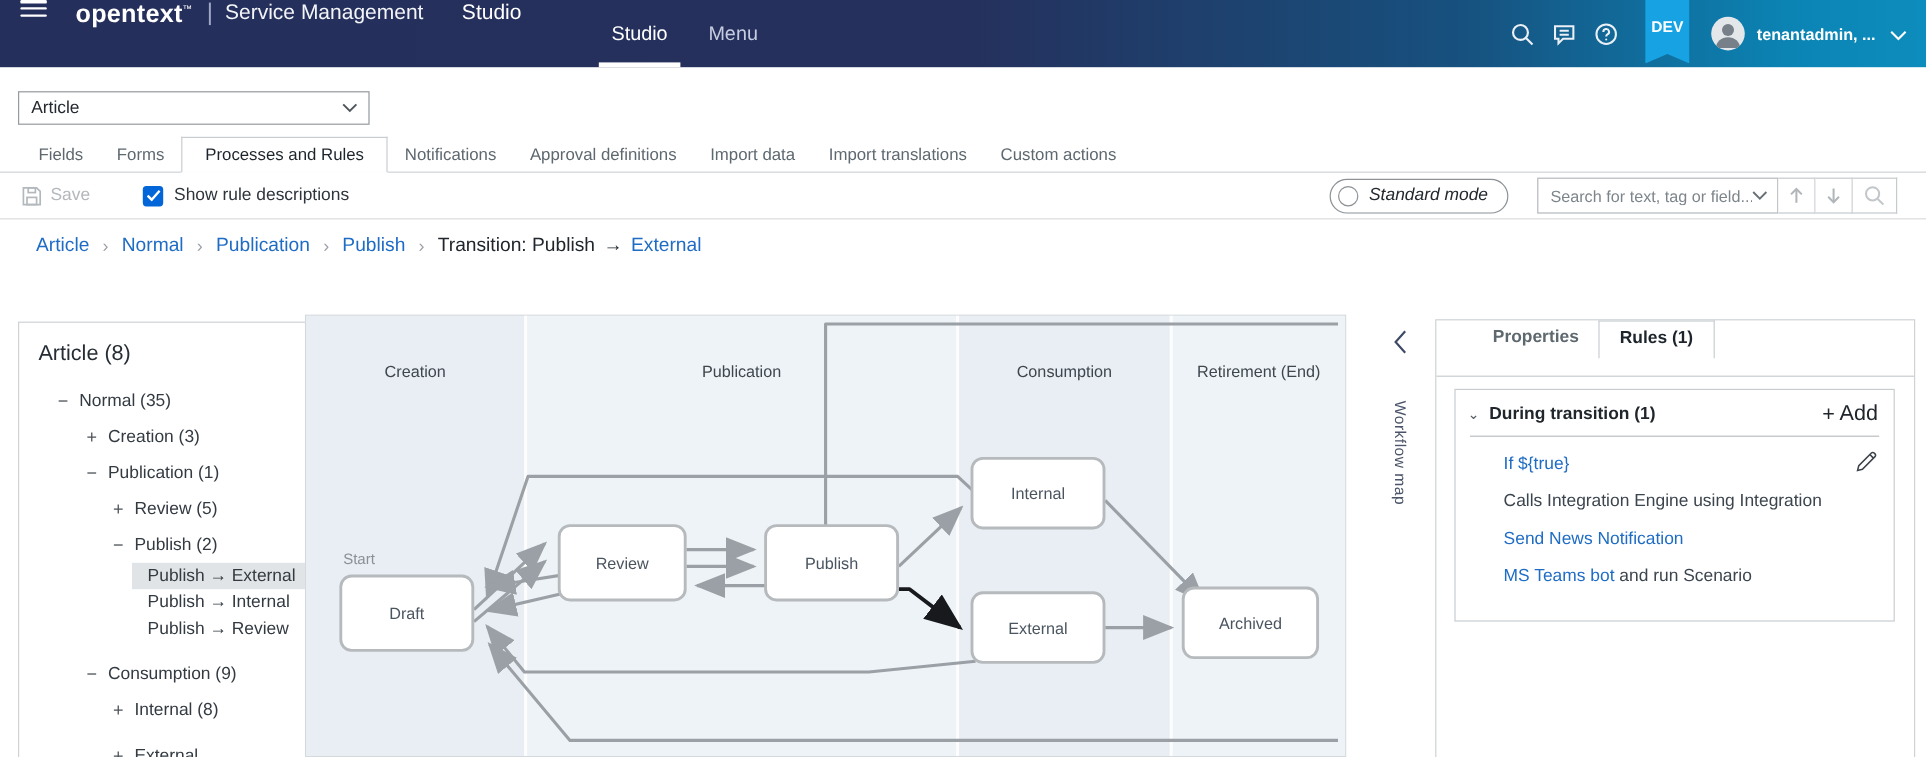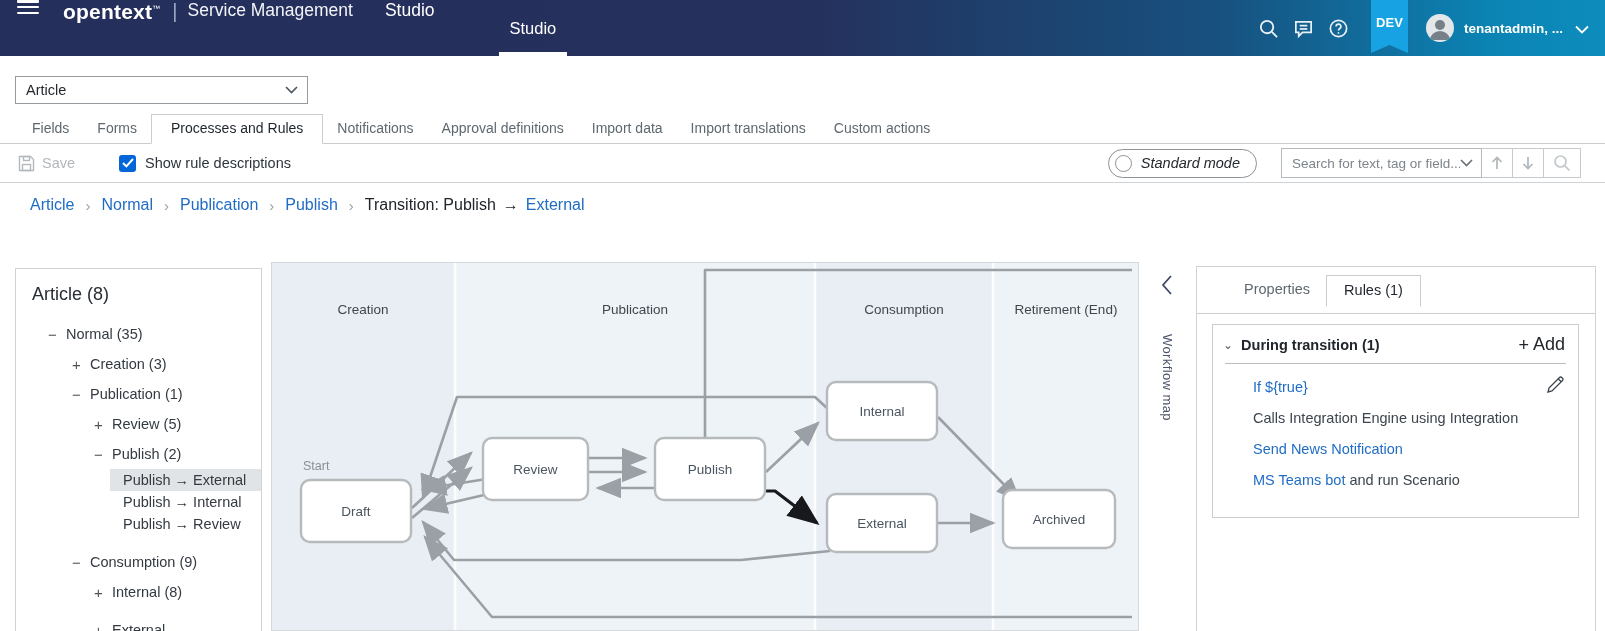--- a/index.html
+++ b/index.html
@@ -76,28 +76,28 @@
   .tree-node.lvl1{padding-left:13px;}
   .tree-node.lvl2{padding-left:37px;}
   .tree-node.lvl3{padding-left:59px;}
   .tree-node.gap{margin-top:12px;}
   .tree-node.gap2{margin-top:8px;}
   .tree-transition{height:22px;line-height:22px;margin-left:78px;width:160px;padding-left:13px;font-size:14.5px;
                    color:#333a41;cursor:pointer;white-space:nowrap;}
   .tree-transition.selected{background:#e1e4e6;}
 
   
-  .map-wrap{position:absolute;left:271px;top:262px;width:868px;height:369px;text-align:right;}
+  .map-wrap{position:absolute;left:254px;top:262px;width:868px;height:369px;text-align:right;}
   .map-strip{position:absolute;left:1146px;top:262px;width:42px;height:369px;display:flex;flex-direction:column;align-items:center;}
   .strip-chevron{margin-top:12px;cursor:pointer;}
   .strip-label{writing-mode:vertical-rl;font-size:13px;color:#4b5468;margin-top:38px;letter-spacing:.4px;cursor:pointer;}
 
   
   .right-panel{position:absolute;left:1196px;top:266px;width:400px;height:380px;border:1px solid #cfd3d6;background:#fff;box-sizing:border-box;}
-  .panel-tabs{display:flex;align-items:center;height:47px;border-bottom:1px solid #c9cdd0;padding-left:31px;box-sizing:border-box;}
+  .panel-tabs{display:flex;align-items:flex-start;height:47px;border-bottom:1px solid #c9cdd0;padding-left:31px;box-sizing:border-box;font-weight:bold;}
   .ptab{font-size:14.5px;color:#5e686f;padding:6px 16px 8px;cursor:pointer;}
   .ptab.active{border:1px solid #c9cdd0;border-bottom:1px solid #fff;margin-bottom:-1px;color:#1d242b;background:#fff;padding:6px 17px 8px;}
   .rules-card{margin:10px 16px 0 15px;border:1px solid #c9cdd0;background:#fff;}
   .rc-head{display:flex;align-items:center;padding:9px 13px 8px 10px;}
   .rc-chevron{color:#555c62;font-size:12px;margin-right:8px;cursor:pointer;}
   .rc-title{font-size:14.5px;font-weight:700;color:#20262c;flex:1;}
   .rc-add{display:flex;align-items:center;cursor:pointer;color:#20262c;}
   .rc-add .plus{font-size:18px;font-weight:400;margin-right:4px;line-height:14px;}
   .rc-add .lbl{font-size:18px;font-weight:400;}
   .rc-divider{border-bottom:1px solid #b9bdc0;margin:0 12px;}
@@ -116,20 +116,21 @@
         <span></span>
         <span></span>
         <span></span>
       </div>
     <div class="logo"><span>opentext</span><sup>™</sup></div>
     <span class="pipe">|</span>
     <span class="product">Service Management</span>
     <span class="app-title">Studio</span>
     <nav class="nav-tabs" id="nav-tabs">
         <div class="nav-tab active">Studio</div>
+        <div class="nav-tab">Menu</div>
       </nav>
 
     <div class="top-right">
       <svg class="tb-icon" viewBox="0 0 22 22" fill="none" stroke="#eaf0f6" stroke-width="1.9">
         <circle cx="9.5" cy="9.5" r="6.5"></circle>
           <line x1="14.5" y1="14.5" x2="20" y2="20"></line>
       </svg>
       <svg class="tb-icon" viewBox="0 0 22 22" fill="none" stroke="#eaf0f6" stroke-width="1.8">
         <path d="M3,4 h16 v11 h-9 l-4,4 v-4 h-3 z"></path>
           <line x1="7" y1="8" x2="15" y2="8"></line>

